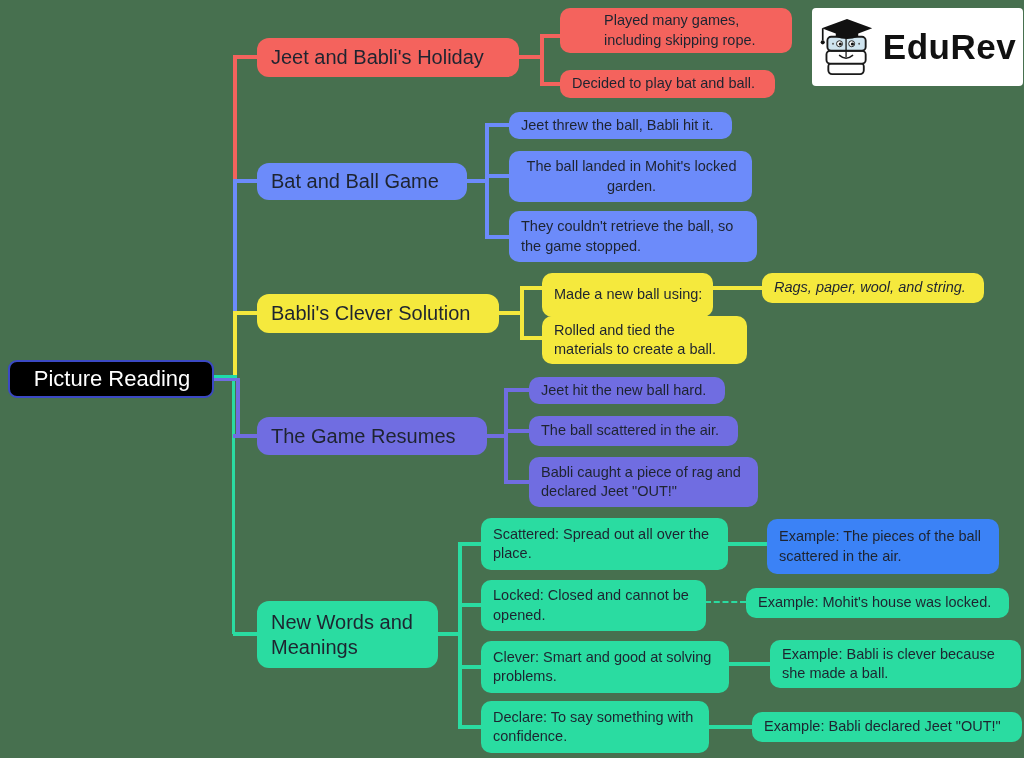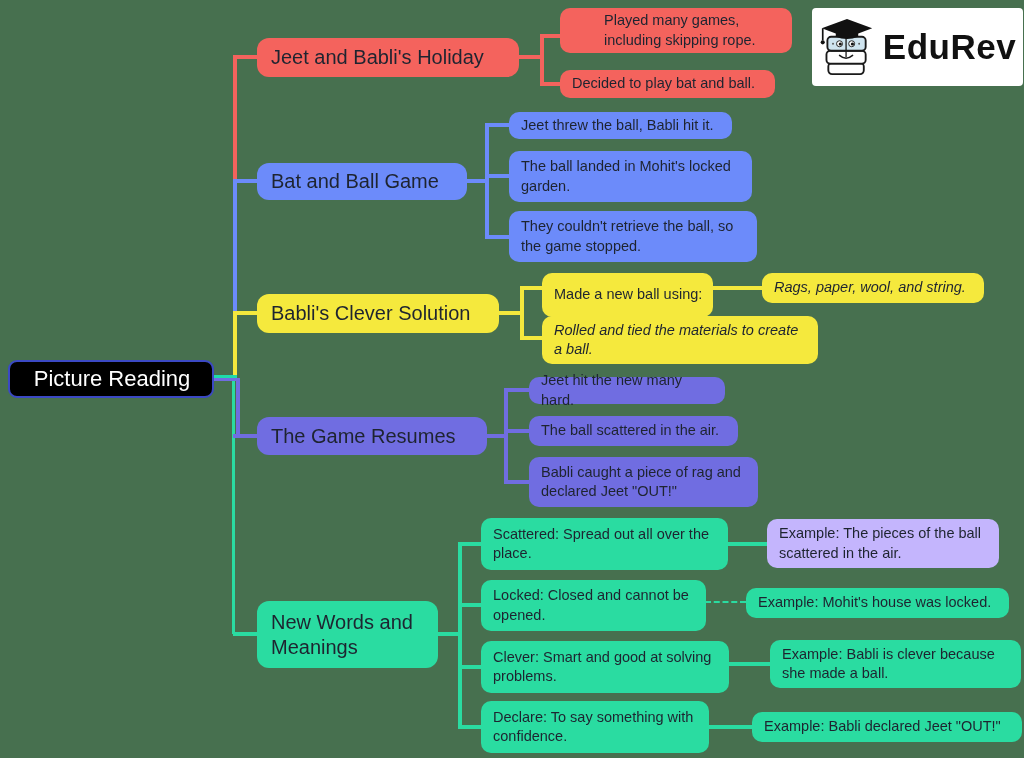--- a/index.html
+++ b/index.html
@@ -116,45 +116,45 @@
   <div class="node" style="left: 560px; top: 70px; width: 215px; height: 28px; background-color: rgb(244, 99, 93);">
     <span>Decided to play bat and ball.</span>
   </div>
 
   <div class="node branch-title" style="left: 257px; top: 163px; width: 210px; height: 37px; background-color: rgb(108, 139, 250);">
     <span>Bat and Ball Game</span>
   </div>
   <div class="node" style="left: 509px; top: 112px; width: 223px; height: 27px; background-color: rgb(108, 139, 250);">
     <span>Jeet threw the ball, Babli hit it.</span>
   </div>
-  <div class="node" style="left: 509px; top: 151px; width: 243px; height: 51px; background-color: rgb(108, 139, 250);">
+  <div class="node" style="left: 509px; top: 151px; width: 243px; height: 51px; background-color: rgb(108, 139, 250); text-align: center;">
     <span>The ball landed in Mohit's locked garden.</span>
   </div>
   <div class="node" style="left: 509px; top: 211px; width: 248px; height: 51px; background-color: rgb(108, 139, 250);">
     <span>They couldn't retrieve the ball, so the game stopped.</span>
   </div>
 
   <div class="node branch-title" style="left: 257px; top: 294px; width: 242px; height: 39px; background-color: rgb(245, 233, 61);">
     <span>Babli's Clever Solution</span>
   </div>
   <div class="node" style="left: 542px; top: 273px; width: 171px; height: 44px; background-color: rgb(245, 233, 61);">
     <span>Made a new ball using:</span>
   </div>
   <div class="node" style="left: 762px; top: 273px; width: 222px; height: 30px; background-color: rgb(245, 233, 61); font-style: italic;">
     <span>Rags, paper, wool, and string.</span>
   </div>
-  <div class="node" style="left: 542px; top: 316px; width: 276px; height: 48px; background-color: rgb(245, 233, 61); font-style: italic;">
+  <div class="node" style="left: 542px; top: 316px; width: 205px; height: 48px; background-color: rgb(245, 233, 61);">
     <span>Rolled and tied the materials to create a ball.</span>
   </div>
 
   <div class="node branch-title" style="left: 257px; top: 417px; width: 230px; height: 38px; background-color: rgb(112, 109, 225);">
     <span>The Game Resumes</span>
   </div>
   <div class="node" style="left: 529px; top: 377px; width: 196px; height: 27px; background-color: rgb(112, 109, 225);">
-    <span>Jeet hit the new many hard.</span>
+    <span>Jeet hit the new ball hard.</span>
   </div>
   <div class="node" style="left: 529px; top: 416px; width: 209px; height: 30px; background-color: rgb(112, 109, 225);">
     <span>The ball scattered in the air.</span>
   </div>
   <div class="node" style="left: 529px; top: 457px; width: 229px; height: 50px; background-color: rgb(112, 109, 225);">
     <span>Babli caught a piece of rag and declared Jeet "OUT!"</span>
   </div>
 
   <div class="node branch-title" style="left: 257px; top: 601px; width: 181px; height: 67px; background-color: rgb(42, 220, 161);">
     <span>New Words and Meanings</span>
@@ -164,21 +164,21 @@
   </div>
   <div class="node" style="left: 481px; top: 580px; width: 225px; height: 51px; background-color: rgb(42, 220, 161);">
     <span>Locked: Closed and cannot be opened.</span>
   </div>
   <div class="node" style="left: 481px; top: 641px; width: 248px; height: 52px; background-color: rgb(42, 220, 161);">
     <span>Clever: Smart and good at solving problems.</span>
   </div>
   <div class="node" style="left: 481px; top: 701px; width: 228px; height: 52px; background-color: rgb(42, 220, 161);">
     <span>Declare: To say something with confidence.</span>
   </div>
-  <div class="node" style="left: 767px; top: 519px; width: 232px; height: 49px; background-color: #c4b5fd;">
+  <div class="node" style="left: 767px; top: 519px; width: 232px; height: 55px; background-color: #3b82f6;">
     <span>Example: The pieces of the ball scattered in the air.</span>
   </div>
   <div class="node" style="left: 746px; top: 588px; width: 263px; height: 30px; background-color: rgb(42, 220, 161);">
     <span>Example: Mohit's house was locked.</span>
   </div>
   <div class="node" style="left: 770px; top: 640px; width: 251px; height: 48px; background-color: rgb(42, 220, 161);">
     <span>Example: Babli is clever because she made a ball.</span>
   </div>
   <div class="node" style="left: 752px; top: 712px; width: 270px; height: 30px; background-color: rgb(42, 220, 161);">
     <span>Example: Babli declared Jeet "OUT!"</span>

